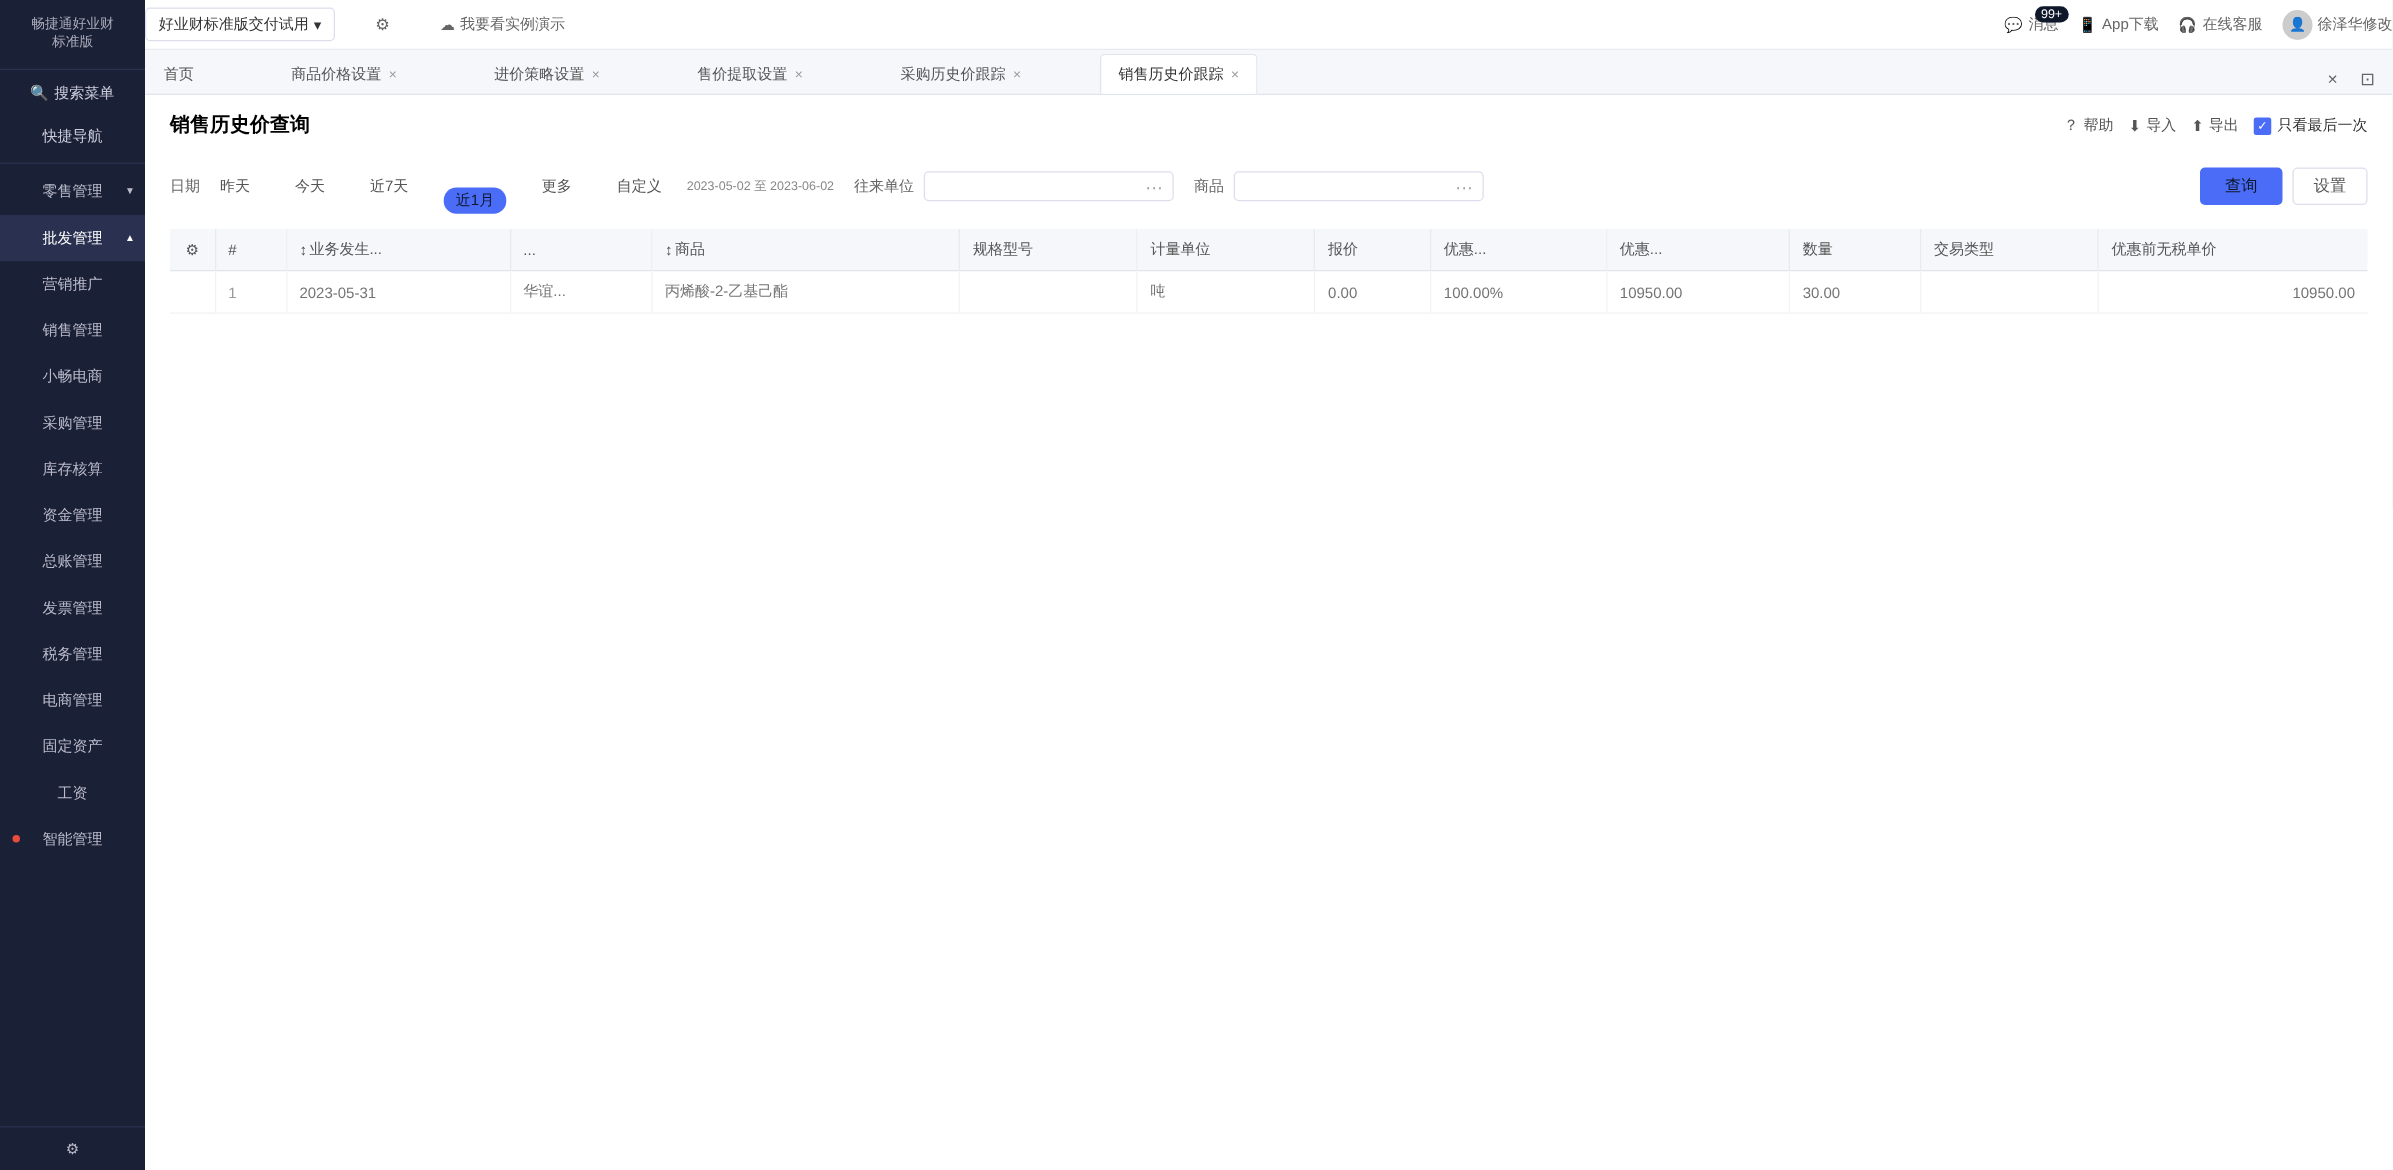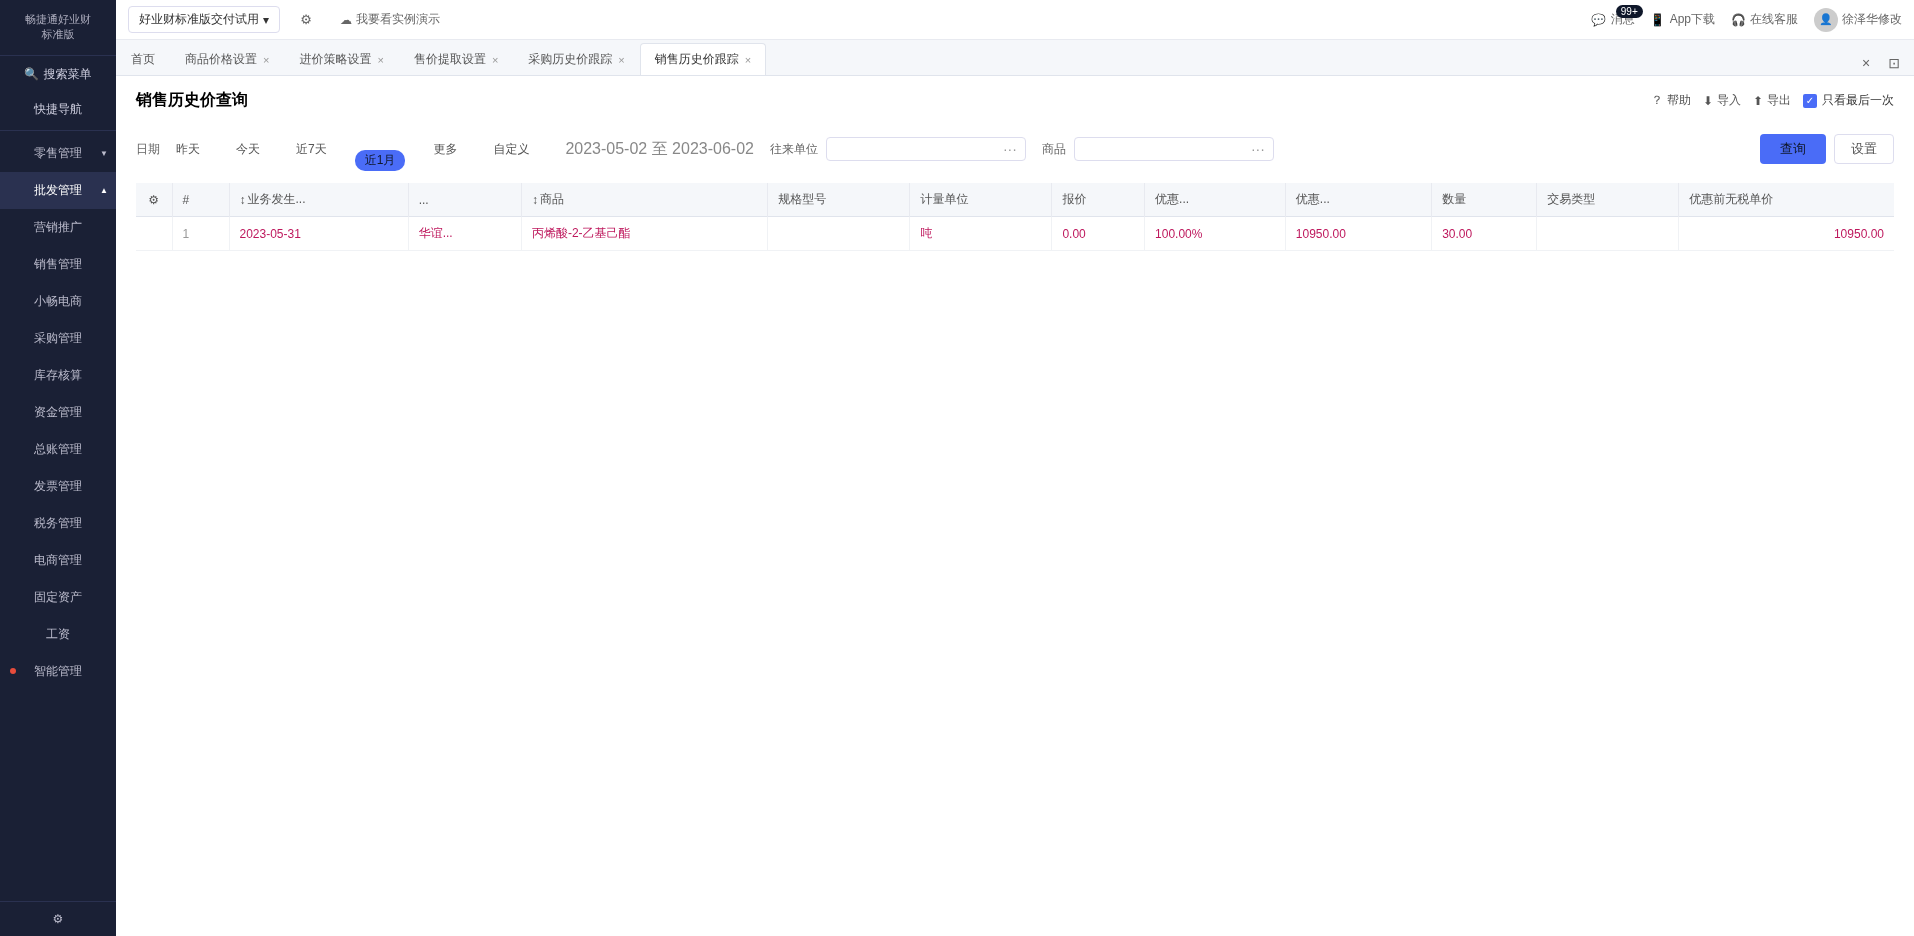--- a/index.html
+++ b/index.html
@@ -18,31 +18,31 @@
     .sidebar-item.has-arrow::after { content: "▲"; font-size: 8px; position: absolute; right: 8px; top: 50%; transform: translateY(-50%); }
     .sidebar-item.has-arrow-down::after { content: "▼"; font-size: 8px; position: absolute; right: 8px; top: 50%; transform: translateY(-50%); }
     .sidebar-item .dot { width: 6px; height: 6px; background: #e74c3c; border-radius: 50%; position: absolute; left: 10px; top: 50%; transform: translateY(-50%); }
     .sidebar-bottom { margin-top: auto; border-top: 1px solid #2a3150; }
     .sidebar-settings { padding: 10px 8px; text-align: center; font-size: 12px; color: #bbc; cursor: pointer; }
 
     
     .main { flex: 1; display: flex; flex-direction: column; overflow: hidden; background: #fff; }
 
     
-    .topbar { height: 40px; background: #fff; border-bottom: 1px solid #e8eaf0; display: flex; align-items: center; padding: 0 12px; gap: 12px; flex-shrink: 0; }
+    .topbar { height: 40px; background: #fff; border-bottom: 1px solid #e8eaf0; display: flex; align-items: center; padding: 0 0; gap: 24px; flex-shrink: 0; }
     .topbar-select { display: flex; align-items: center; gap: 4px; padding: 4px 10px; border: 1px solid #dde; border-radius: 4px; font-size: 12px; color: #333; cursor: pointer; }
     .topbar-gear { width: 28px; height: 28px; display: flex; align-items: center; justify-content: center; cursor: pointer; color: #666; border-radius: 4px; }
     .topbar-demo { display: flex; align-items: center; gap: 4px; font-size: 12px; color: #666; cursor: pointer; margin-left: 8px; }
     .topbar-right { margin-left: auto; display: flex; align-items: center; gap: 16px; }
     .topbar-right-item { display: flex; align-items: center; gap: 4px; font-size: 12px; color: #666; cursor: pointer; position: relative; }
     .badge { background: #0f172a; color: #fff; border-radius: 10px; padding: 1px 5px; font-size: 10px; position: absolute; top: -6px; right: -8px; }
     .topbar-avatar { width: 24px; height: 24px; border-radius: 50%; background: #ccc; display: flex; align-items: center; justify-content: center; color: #666; font-size: 11px; }
 
     
-    .tabbar { height: 36px; background: #f5f7fa; border-bottom: 1px solid #e0e4ec; display: flex; align-items: flex-end; padding: 0 0 0 0; flex-shrink: 0; position: relative; }
+    .tabbar { height: 36px; background: #f5f7fa; border-bottom: 1px solid #e0e4ec; display: flex; align-items: flex-end; padding: 0 0 0 0; flex-shrink: 0; position: relative; gap: 48px; }
     .tab { height: 32px; padding: 0 14px; display: flex; align-items: center; gap: 6px; font-size: 12px; color: #555; cursor: pointer; border: 1px solid transparent; border-bottom: none; border-radius: 4px 4px 0 0; background: transparent; white-space: nowrap; }
     .tab.active { background: #fff; border-color: #e0e4ec; color: #333; font-weight: 500; }
     .tab-close { font-size: 11px; color: #999; cursor: pointer; }
     .tabbar-controls { margin-left: auto; display: flex; align-items: center; padding: 0 8px; gap: 4px; }
     .tabbar-control-btn { width: 24px; height: 24px; display: flex; align-items: center; justify-content: center; cursor: pointer; color: #666; font-size: 14px; }
 
     
     .page-header { padding: 14px 20px 10px; display: flex; align-items: center; justify-content: space-between; flex-shrink: 0; }
     .page-title { font-size: 16px; font-weight: 600; color: #000000; }
     .page-actions { display: flex; align-items: center; gap: 12px; }
@@ -50,35 +50,35 @@
     .checkbox-label { display: flex; align-items: center; gap: 5px; font-size: 12px; color: #333; cursor: pointer; }
     .checkbox-blue { width: 14px; height: 14px; background: #4a6cf7; border-radius: 2px; display: flex; align-items: center; justify-content: center; color: #fff; font-size: 10px; }
 
     
     .filter-area { padding: 6px 20px 12px; display: flex; align-items: center; gap: 16px; flex-shrink: 0; flex-wrap: wrap; }
     .filter-group { display: flex; align-items: center; gap: 8px; }
     .filter-label { font-size: 12px; color: #666; }
     .date-filter { display: flex; align-items: center; gap: 20px; }
     .date-btn { padding: 2px 8px; font-size: 12px; color: #555; cursor: pointer; border-radius: 3px; }
     .date-btn.active { background: #4a6cf7; color: #0f172a; border-radius: 10px; padding: 2px 10px; margin-top: 23px; }
-    .date-range { font-size: 16px; color: #888; margin-left: 20px; }
+    .date-range { font-size: 10px; color: #888; margin-left: 4px; }
     .filter-input-wrap { display: flex; align-items: center; border: 1px solid #dde; border-radius: 4px; padding: 3px 8px; gap: 4px; min-width: 200px; }
     .filter-input { border: none; outline: none; font-size: 12px; color: #333; flex: 1; background: transparent; }
     .filter-dots { color: #999; cursor: pointer; font-size: 14px; }
     .query-btn { background: #4a6cf7; color: #0f172a; border: none; border-radius: 4px; padding: 6px 20px; font-size: 13px; cursor: pointer; }
     .settings-btn { background: #fff; color: #555; border: 1px solid #dde; border-radius: 4px; padding: 5px 16px; font-size: 13px; cursor: pointer; }
 
     
     .table-wrap { flex: 1; overflow: auto; padding: 0 20px 20px; }
     table { width: 100%; border-collapse: collapse; font-size: 12px; }
     thead tr { background: #f5f7fa; border-bottom: 1px solid #e0e4ec; }
     thead th { padding: 8px 10px; text-align: left; color: #555; font-weight: 500; white-space: nowrap; border-right: 1px solid #e8eaf0; position: relative; }
     thead th:last-child { border-right: none; }
     tbody tr { border-bottom: 1px solid #f0f2f5; }
-    tbody td { padding: 8px 10px; color: #be185d; white-space: nowrap; border-right: 1px solid #f0f2f5; }
+    tbody td { padding: 8px 10px; color: #737373; white-space: nowrap; border-right: 1px solid #f0f2f5; }
     tbody td:last-child { border-right: none; }
     .gear-cell { width: 36px; text-align: center; }
     .row-num { color: #999; }
     .col-sort { display: flex; align-items: center; gap: 2px; cursor: pointer; }
   </style>
 </head>
 <body>
 
 <div class="sidebar">
   <div class="sidebar-logo">

